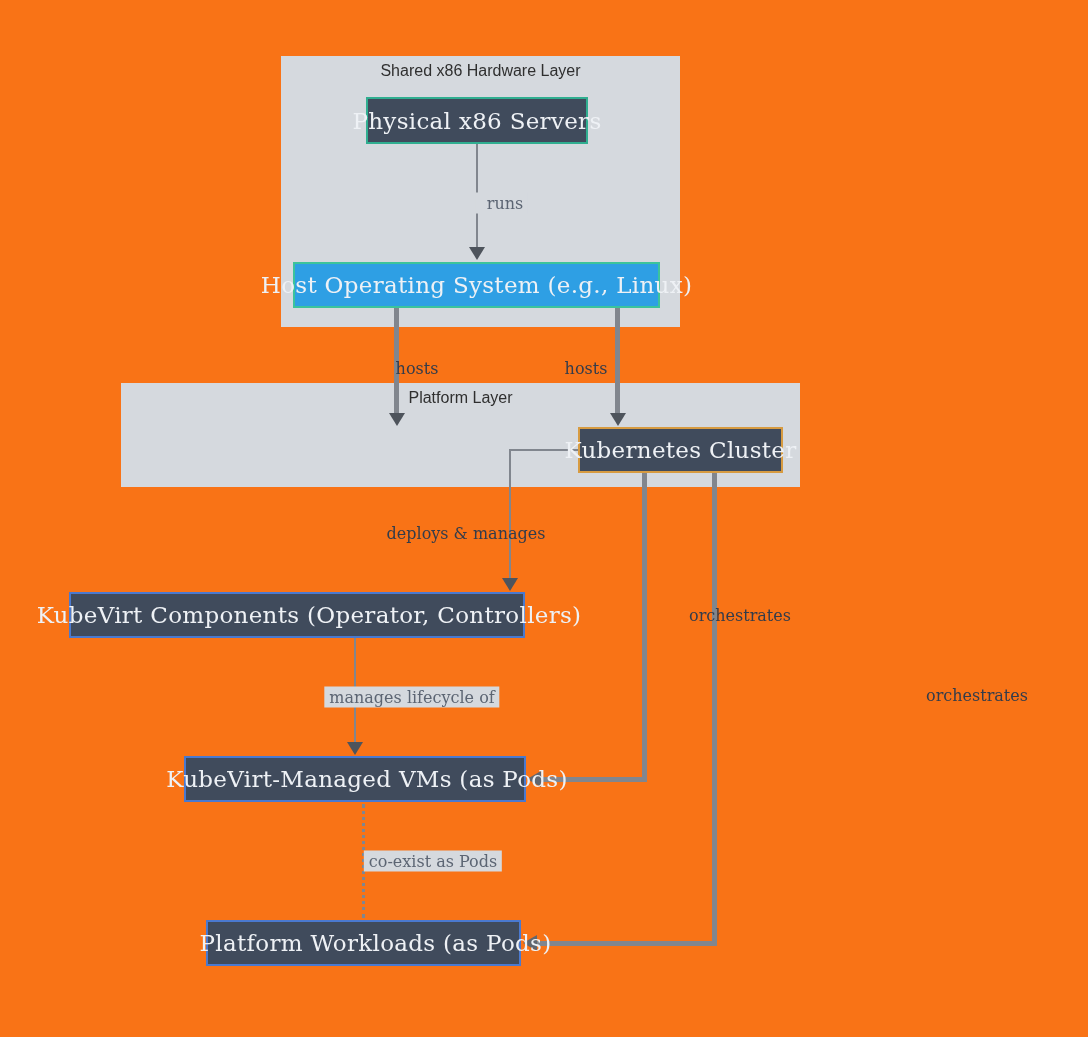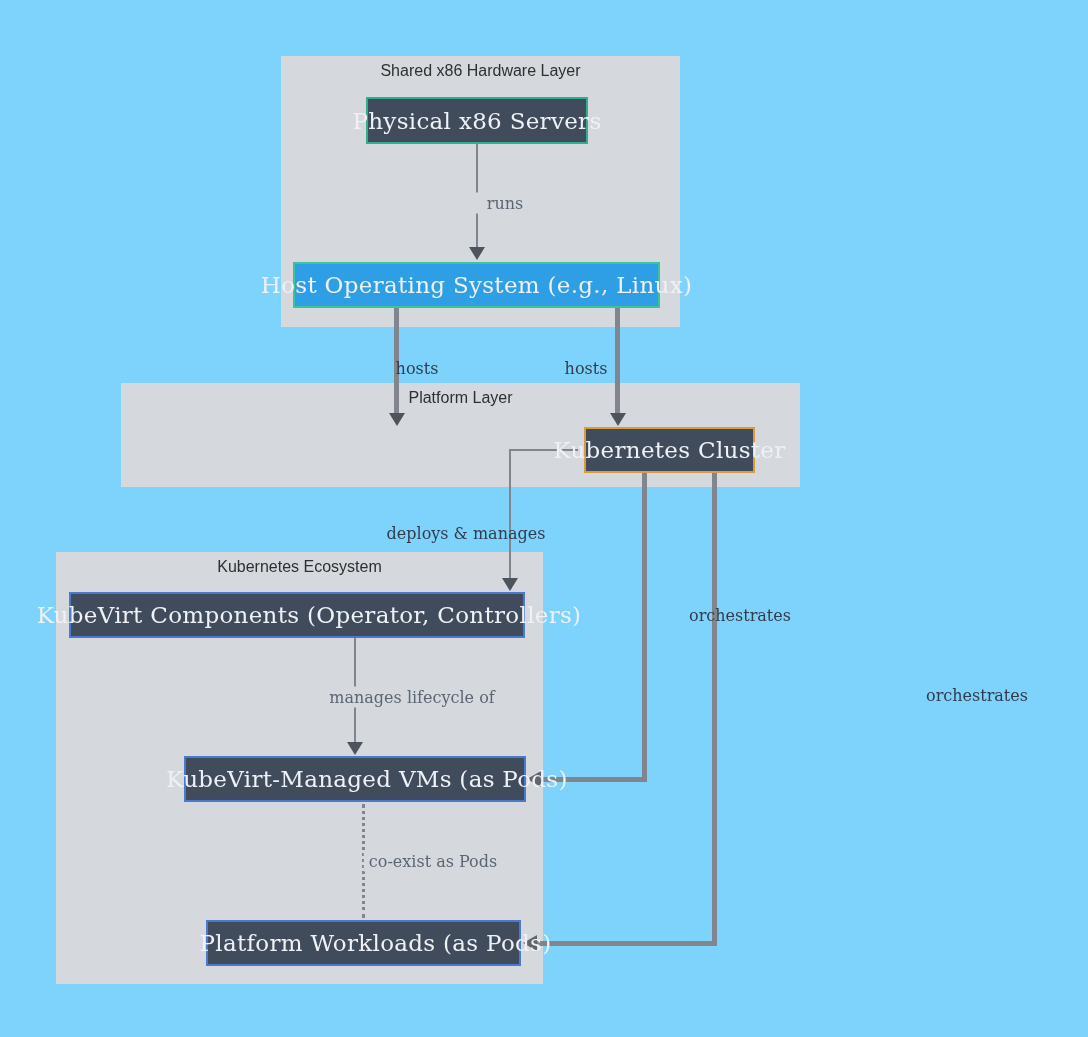--- a/index.html
+++ b/index.html
@@ -1,17 +1,17 @@
 <!DOCTYPE html>
 <html><head>
 <meta charset="utf-8">
 <style>
   html,body{margin:0;padding:0;background:#000;}
   #canvas{
-    position:relative;width:1088px;height:1037px;background:#7dd3fc;
+    position:relative;width:1088px;height:1037px;background:#f97316;
     font-family:"DejaVu Serif", serif;overflow:hidden;
   }
   .cluster{position:absolute;background:#d5d9de;}
   .cluster-title{
     position:absolute;top:6px;left:0;right:0;text-align:center;
     font-family:"Liberation Sans", sans-serif;font-size:16px;color:#2f2f2f;
   }
   .node{
     position:absolute;display:flex;align-items:center;justify-content:center;
     background:#404b5c;color:#eef1f5;font-size:23px;letter-spacing:.3px;
@@ -44,23 +44,20 @@
 <div id="canvas">
 
   <div class="cluster" style="left:281px;top:56px;width:399px;height:271px;">
     <div class="cluster-title">Shared x86 Hardware Layer</div>
   </div>
 
   <div class="cluster" style="left:121px;top:383px;width:679px;height:104px;">
     <div class="cluster-title">Platform Layer</div>
   </div>
 
-  <div class="cluster" style="left:56px;top:552px;width:487px;height:432px;">
-    <div class="cluster-title">Kubernetes Ecosystem</div>
-  </div>
 
   <div class="vline" style="left:476px;top:144px;width:2px;height:104px;"></div>
   <div class="arrow-down" style="left:469px;top:247px;"></div>
 
   <div class="vline" style="left:394px;top:308px;width:5px;height:105px;"></div>
   <div class="arrow-down" style="left:389px;top:413px;"></div>
 
   <div class="vline" style="left:615px;top:308px;width:5px;height:105px;"></div>
   <div class="arrow-down" style="left:610px;top:413px;"></div>
 
@@ -99,21 +96,21 @@
 
   <div class="node b-teal" style="left:366px;top:97px;width:222px;height:47px;">
     <span>Physical x86 Servers</span>
   </div>
 
   <div class="node fill-blue b-green" style="left:293px;top:262px;width:367px;height:46px;">
     <span>Host Operating System (e.g., Linux)</span>
   </div>
 
 
-  <div class="node b-orange" style="left:578px;top:427px;width:171px;height:46px;margin-left:6px;">
+  <div class="node b-orange" style="left:578px;top:427px;width:205px;height:46px;">
     <span>Kubernetes Cluster</span>
   </div>
 
   <div class="node b-blue" style="left:69px;top:592px;width:456px;height:46px;">
     <span>KubeVirt Components (Operator, Controllers)</span>
   </div>
 
   <div class="node b-blue" style="left:184px;top:756px;width:342px;height:46px;">
     <span>KubeVirt-Managed VMs (as Pods)</span>
   </div>

